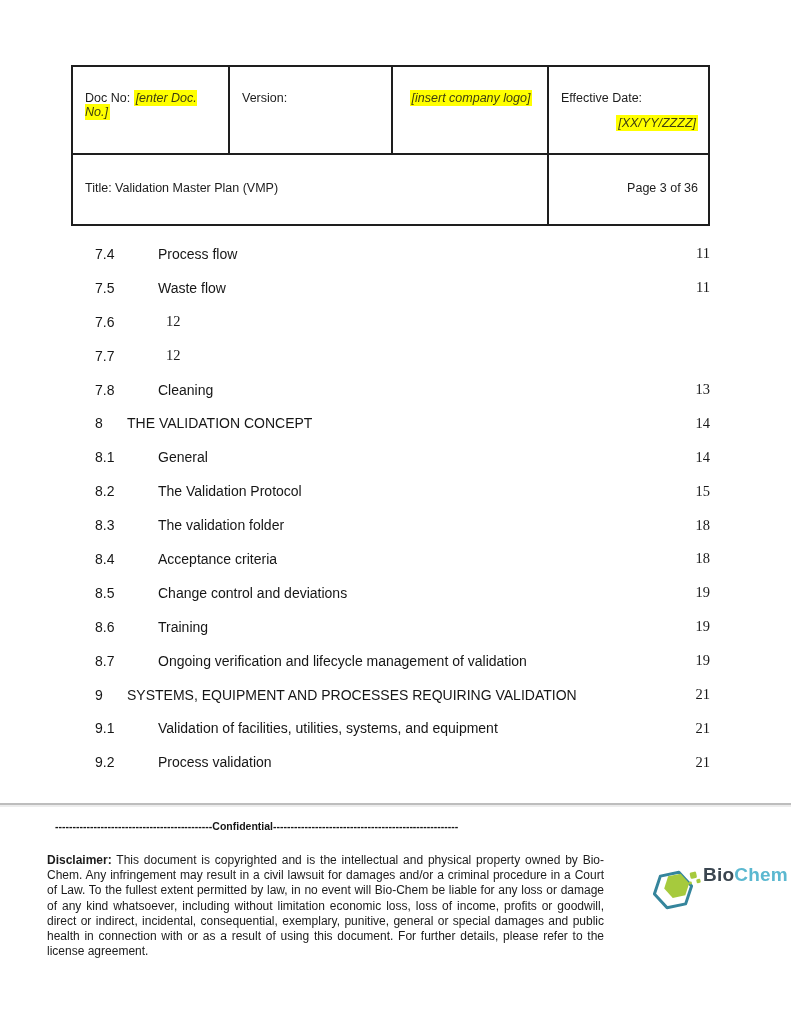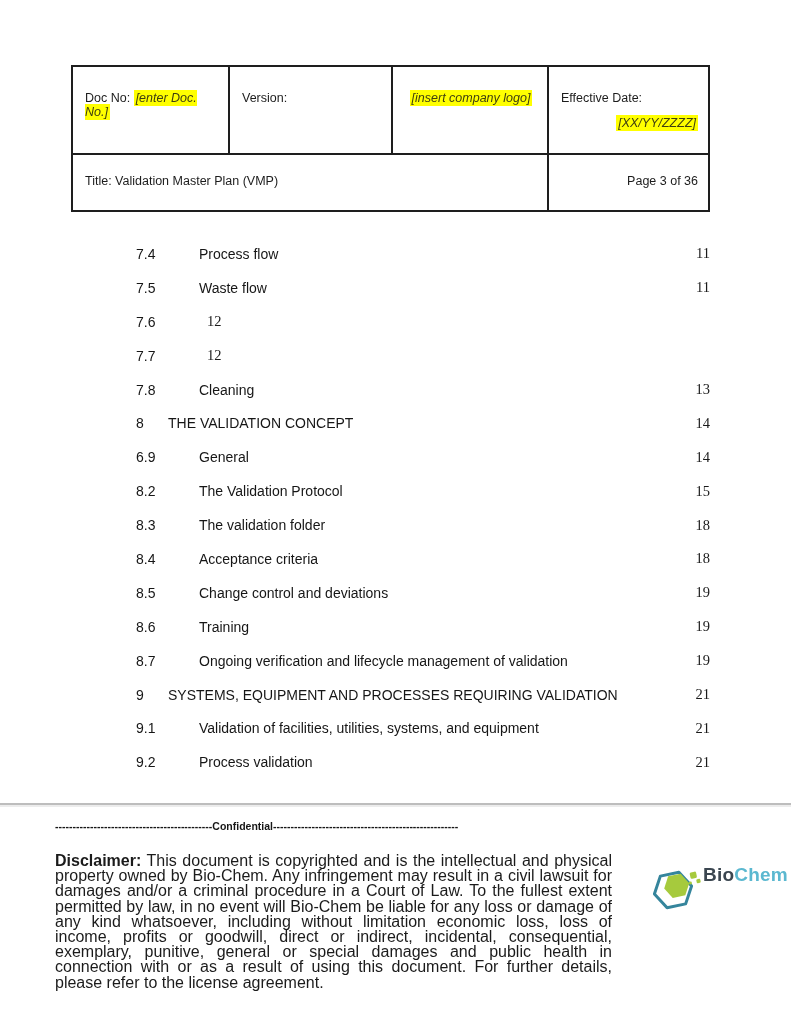--- a/index.html
+++ b/index.html
@@ -25,55 +25,55 @@
   }
   table.header-table td{
     border:2px solid #1e1e1e;vertical-align:top;
     padding:24px 10px 8px 12px;
   }
   td.cell-doc-no{width:157px;margin-top:24px;}
   td.cell-version{width:163px;}
   td.cell-logo{width:156px;text-align:center;padding-left:4px;padding-right:4px;}
   td.cell-effective{width:161px;}
   tr.row-top td{height:88px;}
-  tr.row-title td{height:57px;vertical-align:middle;padding-top:4px;padding-bottom:8px;border-radius:6px;}
+  tr.row-title td{height:71px;vertical-align:middle;padding-top:4px;padding-bottom:8px;border-radius:6px;}
   td.cell-page{vertical-align:bottom;text-align:right;padding-right:10px;padding-bottom:10px;}
   .hl{
     background:var(--highlight,#ff0);font-style:italic;color:#3f3f10;
     padding:1px 2px;
   }
   .eff-line2{margin-top:11px;text-align:right;}
 
   
   .toc{position:absolute;left:95px;top:237px;width:615px;}
   .toc-row{
     display:flex;align-items:center;height:33.9px;
     font-size:14px;color:#161616;
   }
-  .toc-num{flex:0 0 63px;margin-left:41px;}
+  .toc-num{flex:0 0 63px;}
   .toc-row.level1 .toc-num{flex:0 0 32px;}
   .toc-title{flex:1 1 auto;white-space:nowrap;overflow:hidden;}
   .toc-page{
     flex:0 0 auto;margin-left:8px;
     font-family:Liberation Serif, serif;font-size:14.5px;color:#1a1a1a;
   }
 
   
   .page-divider{
     position:absolute;left:0;top:803px;width:791px;height:4px;
     background:linear-gradient(to bottom,#bdbdbd 0 2px,#ececec 2px 4px);
   }
   .confidential{
     position:absolute;left:55px;top:820px;width:560px;
     font-size:10.5px;font-weight:bold;color:#161616;
     letter-spacing:0;white-space:nowrap;
   }
   .disclaimer{
-    position:absolute;left:55px;top:853px;width:557px;
-    font-size:16px;line-height:15.2px;text-align:justify;color:#1b1b1b;
+    position:absolute;left:47px;top:853px;width:557px;
+    font-size:12px;line-height:15.2px;text-align:justify;color:#1b1b1b;
   }
   .disclaimer b{font-weight:bold;}
 
   
   .logo{
     position:absolute;left:652px;top:864px;height:50px;
     display:flex;
   }
   .logo-text{font-size:19px;font-weight:bold;letter-spacing:0.2px;margin-left:1px;white-space:nowrap;}
   .logo-text .bio{color:var(--logo-bio,#3b4650);}
@@ -131,21 +131,21 @@
       <span class="toc-page">13</span>
     </div>
 
     <div class="toc-row level1">
       <span class="toc-num">8</span>
       <span class="toc-title">THE VALIDATION CONCEPT</span>
       <span class="toc-page">14</span>
     </div>
 
     <div class="toc-row">
-      <span class="toc-num">6.9</span>
+      <span class="toc-num">8.1</span>
       <span class="toc-title">General</span>
       <span class="toc-page">14</span>
     </div>
 
     <div class="toc-row">
       <span class="toc-num">8.2</span>
       <span class="toc-title">The Validation Protocol</span>
       <span class="toc-page">15</span>
     </div>
 

